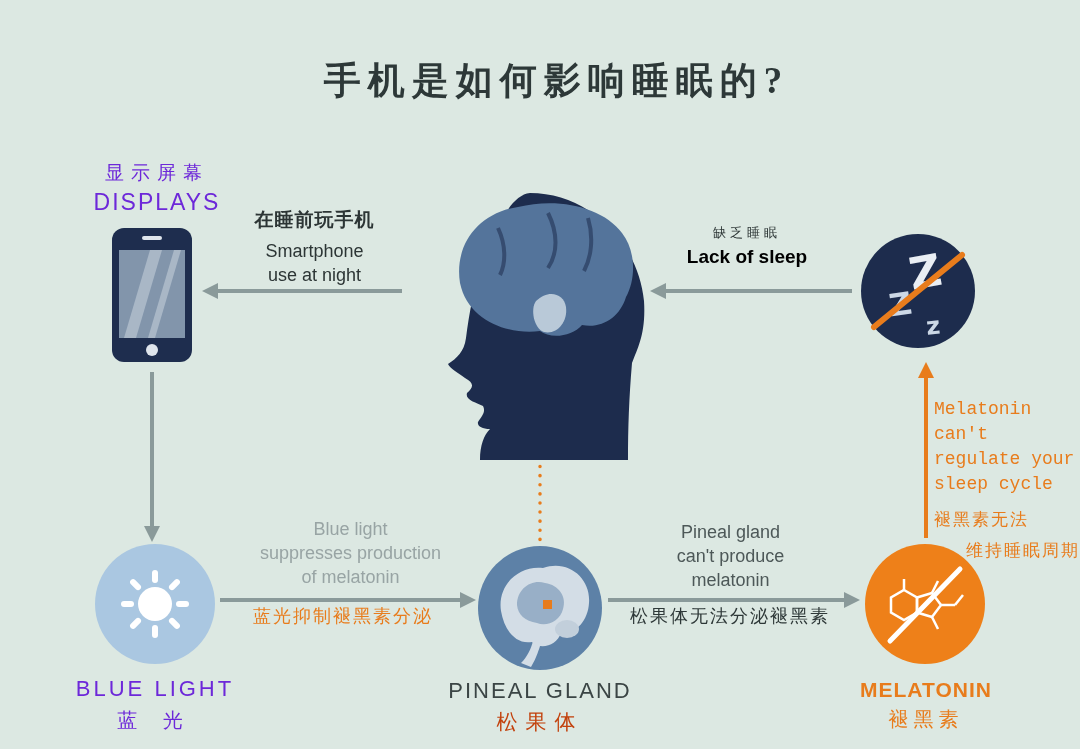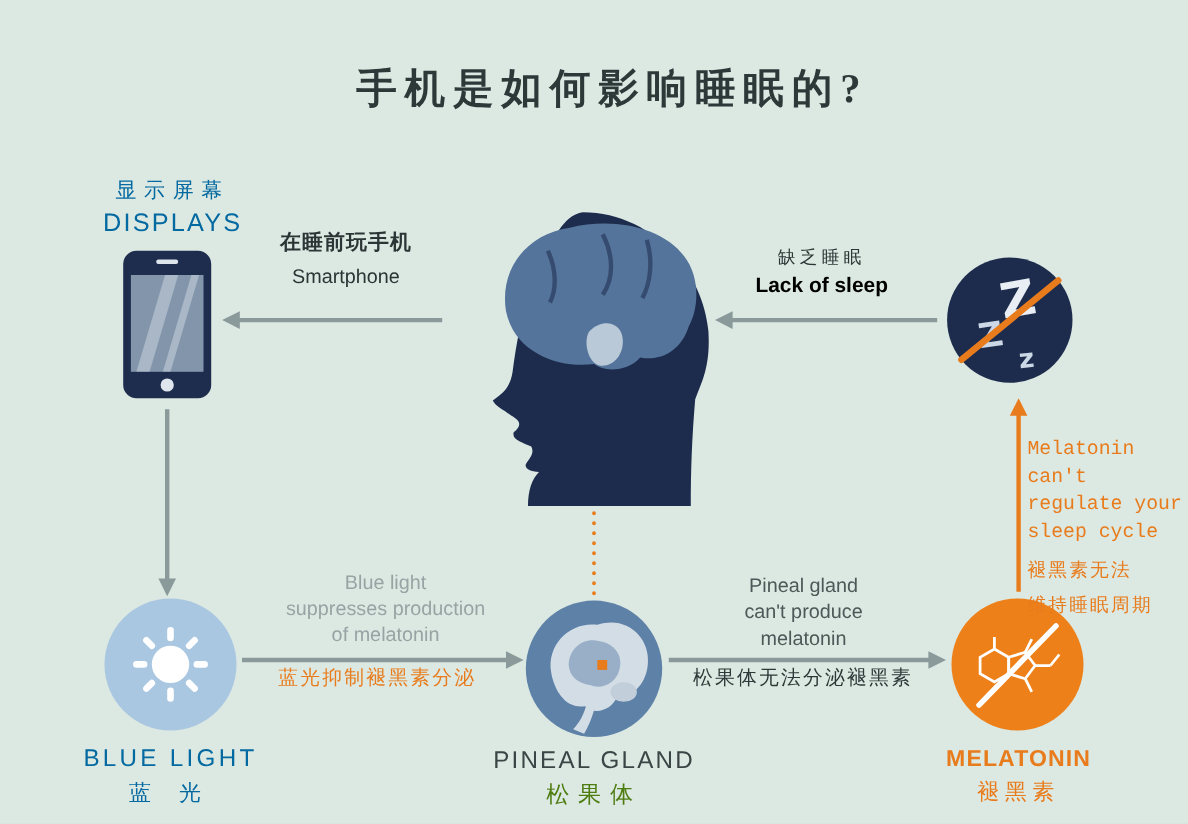--- a/index.html
+++ b/index.html
@@ -9,21 +9,21 @@
     font-family:"Liberation Sans", sans-serif;
     padding-left:33px;
   }
   .abs{position:absolute;}
   .blk{position:absolute;text-align:center;}
   .title{
     position:absolute;left:0;right:0;top:56px;margin:0;text-align:center;
     font-family:"Liberation Serif", serif;
     font-size:37px;font-weight:700;color:#2d3838;letter-spacing:7px;
   }
-  .grey{color:#0369a1;}
+  .grey{color:#6d28d9;}
   .dark{color:#2c3535;}
   .orange{color:#e87c1c;}
   .zh-sm{font-size:19px;letter-spacing:7px;}
   .caps-lg{font-size:23px;letter-spacing:2px;margin-top:3px;}
   .line18{font-size:18px;line-height:24px;}
   svg{display:block;}
   .arrows{position:absolute;left:0;top:0;pointer-events:none;}
 </style>
 </head>
 <body>
@@ -69,20 +69,21 @@
       <polygon points="14,112 40,24 52,24 26,112" fill="#b6c3d0"></polygon>
       <polygon points="38,112 64,24 71,24 45,112" fill="#b6c3d0"></polygon>
     </g>
     <rect x="32" y="10" width="20" height="4" rx="2" fill="#dfe5ec"></rect>
     <circle cx="42" cy="124" r="6" fill="#dfe5ec"></circle>
   </svg>
 
   <div class="blk" style="left:232px;top:207px;width:165px;">
     <div class="dark" style="font-size:19px;font-weight:700;letter-spacing:1px;">在睡前玩手机</div>
     <div class="dark line18" style="margin-top:6px;">Smartphone</div>
+    <div class="dark line18">use at night</div>
   </div>
 
   <svg class="abs" style="left:398px;top:183px;" width="262" height="282" viewBox="0 0 262 282">
     <path d="M132,10 C190,10 240,58 246,118 C248,150 240,164 234,180
              C231,215 230,245 230,277 L82,277
              C82,262 86,252 92,246 C84,246 79,243 80,239
              C84,233 88,229 85,223 C77,219 67,217 69,210
              C76,204 76,200 67,195 C61,190 52,186 50,181
              C59,175 66,169 68,155 C71,132 76,100 88,74
              C98,46 112,12 132,10 Z" fill="#1d2c4d"></path>
@@ -92,21 +93,21 @@
     <g stroke="#1d2c4d" stroke-width="4" fill="none" opacity="0.55">
       <path d="M150,30 C160,50 160,70 150,85"></path>
       <path d="M190,35 C196,55 193,75 186,88"></path>
       <path d="M100,45 C108,62 108,80 102,92"></path>
     </g>
     <path d="M138,118 C150,106 166,110 168,124 C170,140 158,152 146,149
              C136,146 132,126 138,118 Z" fill="#b9c9d8"></path>
   </svg>
 
   <div class="blk" style="left:657px;top:224px;width:180px;">
-    <div class="dark" style="font-size:16px;letter-spacing:4px;">缺乏睡眠</div>
+    <div class="dark" style="font-size:13px;letter-spacing:4px;">缺乏睡眠</div>
     <div style="font-size:19px;font-weight:700;color:#000000;margin-top:4px;">Lack of sleep</div>
   </div>
 
   <svg class="abs" style="left:858px;top:231px;" width="120" height="120" viewBox="0 0 120 120">
     <circle cx="60" cy="60" r="57" fill="#1d2c4d"></circle>
     <text x="70" y="56" font-size="44" font-weight="700" fill="#e9eef4" text-anchor="middle" transform="rotate(-10 70 56)" font-family="DejaVu Sans, sans-serif">Z</text>
     <text x="44" y="84" font-size="31" font-weight="700" fill="#ccd8e6" text-anchor="middle" transform="rotate(-8 44 84)" font-family="DejaVu Sans, sans-serif">Z</text>
     <text x="76" y="103" font-size="24" font-weight="700" fill="#ccd8e6" text-anchor="middle" transform="rotate(-6 76 103)" font-family="DejaVu Sans, sans-serif">z</text>
     <line x1="16" y1="96" x2="104" y2="24" stroke="#e87c1c" stroke-width="6" stroke-linecap="round"></line>
   </svg>
@@ -146,21 +147,21 @@
              C38,100 27,84 24,66 Z" fill="#d3dde6"></path>
     <path d="M40,60 C40,44 54,34 68,38 C82,40 90,52 86,64
              C83,76 70,82 60,78 C48,76 41,70 40,60 Z" fill="#5d81a7" opacity="0.5"></path>
     <ellipse cx="90" cy="84" rx="12" ry="9" fill="#c2cfdb"></ellipse>
     <path d="M56,96 C54,104 50,112 44,118 L54,122 C60,112 62,104 64,98 Z" fill="#d3dde6"></path>
     <rect x="66" y="55" width="9" height="9" fill="#e87c1c"></rect>
   </svg>
 
   <div class="blk" style="left:440px;top:678px;width:200px;">
     <div style="font-size:22px;color:#3b4545;letter-spacing:2px;">PINEAL GLAND</div>
-    <div style="font-size:21px;color:#4d7c0f;letter-spacing:8px;margin-top:4px;">松果体</div>
+    <div style="font-size:21px;color:#c2410c;letter-spacing:8px;margin-top:4px;">松果体</div>
   </div>
 
   <div class="blk" style="left:648px;top:520px;width:165px;color:#4d5858;">
     <div class="line18">Pineal gland</div>
     <div class="line18">can't produce</div>
     <div class="line18">melatonin</div>
   </div>
   <div class="blk" style="left:612px;top:604px;width:236px;font-size:18px;letter-spacing:2px;color:#2e3838;">松果体无法分泌褪黑素</div>
 
   <svg class="abs" style="left:864px;top:543px;" width="122" height="122" viewBox="0 0 122 122">
@@ -180,16 +181,16 @@
   <div class="blk orange" style="left:840px;top:678px;width:172px;">
     <div style="font-size:21px;font-weight:700;letter-spacing:1px;">MELATONIN</div>
     <div style="font-size:20px;letter-spacing:5px;margin-top:4px;">褪黑素</div>
   </div>
 
   <div class="abs orange" style="left:934px;top:397px;width:146px;text-align:left;font-family:Liberation Mono, monospace;">
     <div style="font-size:18px;line-height:25px;">Melatonin can't</div>
     <div style="font-size:18px;line-height:25px;">regulate your</div>
     <div style="font-size:18px;line-height:25px;">sleep cycle</div>
     <div style="font-size:17px;letter-spacing:2px;line-height:31px;margin-top:8px;">褪黑素无法</div>
-    <div style="font-size:17px;letter-spacing:2px;line-height:31px;">维持睡眠周期</div>
+    <div style="font-size:17px;letter-spacing:2px;line-height:31px;text-align:right;">维持睡眠周期</div>
   </div>
 
 </div>
 
 </body></html>

